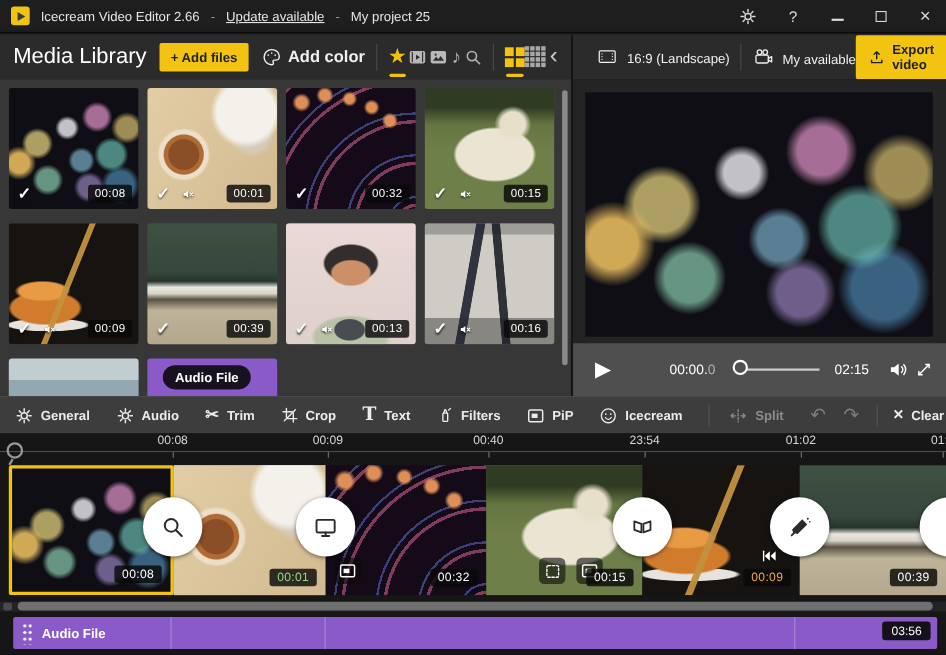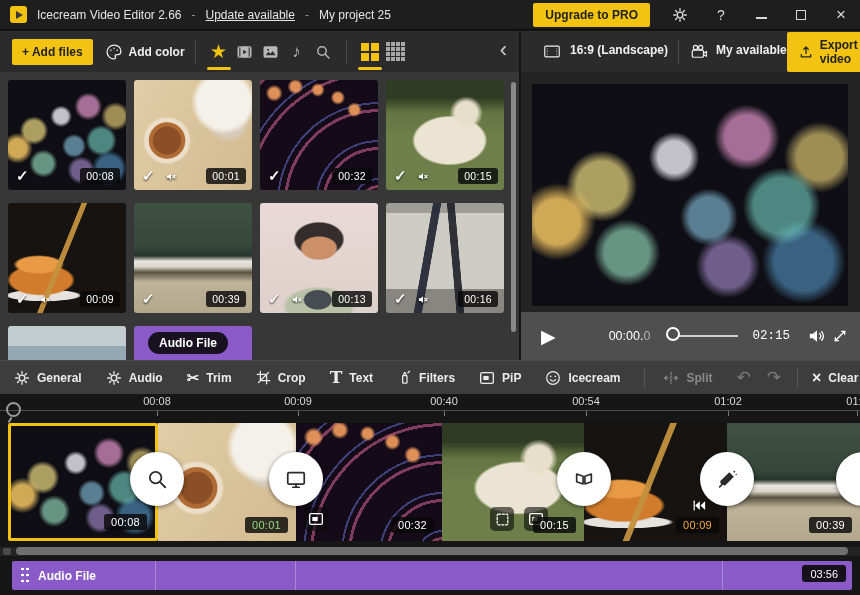--- a/index.html
+++ b/index.html
@@ -18,54 +18,54 @@
   .btn-upgrade { background:#f2c411; color:#222; font-size:12px; font-weight:bold; padding:5px 12px; border-radius:2px; cursor:pointer; }
   .winbtn { color:#d9d9d9; font-size:14px; width:18px; text-align:center; cursor:pointer; }
   .maxbox { width:10px; height:10px; border:1.4px solid #d9d9d9; display:inline-block; }
   .minbar { display:inline-block; width:11px; height:2px; background:#d9d9d9; margin-bottom:1px; }
 
   
   .lib-header { position:absolute; left:0; top:31px; width:520px; height:41px; background:#2b2b2b; display:flex; align-items:center; padding:0 8px 0 12px; border-right:1px solid #141414; }
   .prev-header { position:absolute; left:521px; top:31px; width:339px; height:41px; background:#2b2b2b; display:flex; align-items:center; padding:0 8px 0 20px; }
   .lib-title { font-size:20px; color:#fff; margin-right:12px; white-space:nowrap; }
   .btn-addfiles { background:#f2c411; color:#222; font-size:12px; font-weight:bold; padding:6px 10px; border-radius:2px; cursor:pointer; white-space:nowrap; }
-  .addcolor { display:flex; align-items:center; gap:6px; margin-left:12px; cursor:pointer; font-size:12px; font-weight:bold; color:#f0f0f0; white-space:nowrap; }
+  .addcolor { display:flex; align-items:center; gap:6px; margin-left:12px; cursor:pointer; font-size:15px; font-weight:bold; color:#f0f0f0; white-space:nowrap; }
   .vdiv { width:1px; height:24px; background:#4a4a4a; margin:0 10px; flex:none; }
   .tab { position:relative; display:flex; align-items:center; justify-content:center; width:26px; height:26px; cursor:pointer; color:#b5b5b5; }
   .tab.active { color:#f2c411; }
   .tab.active::after { content:""; position:absolute; left:1px; right:1px; bottom:-5px; height:3px; background:#f2c411; border-radius:2px; }
   .star-glyph { font-size:19px; line-height:1; }
   .music-glyph { font-size:17px; line-height:1; }
   .chev { margin-left:auto; font-size:22px; color:#cfcfcf; cursor:pointer; padding:0 4px 3px 4px; }
   .grid-big { display:grid; grid-template-columns:8px 8px; grid-template-rows:8px 8px; gap:2px; }
   .grid-big i { background:#f2c411; }
   .grid-small { display:grid; grid-template-columns:repeat(4,3.5px); grid-template-rows:repeat(4,3.5px); gap:1.5px; }
   .grid-small i { background:#a8a8a8; }
-  .hdr-item { display:flex; align-items:flex-start; gap:7px; font-size:12px; font-weight:bold; color:#f0f0f0; cursor:pointer; white-space:nowrap; }
+  .hdr-item { display:flex; align-items:flex-end; gap:7px; font-size:12px; font-weight:normal; color:#f0f0f0; cursor:pointer; white-space:nowrap; }
   .btn-export { margin-left:auto; background:#f2c411; color:#222; display:flex; align-items:center; gap:7px; font-size:12px; font-weight:bold; padding:6px 12px; border-radius:2px; cursor:pointer; }
 
   
   .lib-grid { position:absolute; left:0; top:72px; width:520px; height:288px; background:#373737; overflow:hidden; border-right:1px solid #141414; }
   .lib-item { position:absolute; width:118px; height:110px; border-radius:3px; overflow:hidden; cursor:pointer; }
   .lib-check { position:absolute; left:8px; bottom:5px; font-size:15px; font-weight:bold; color:#fff; text-shadow:0 1px 2px rgba(0,0,0,.8); }
   .lib-mute { position:absolute; left:31px; bottom:8px; color:#fff; filter:drop-shadow(0 1px 1px rgba(0,0,0,.8)); }
   .dur-pill { position:absolute; right:6px; bottom:6px; background:rgba(8,8,8,.82); color:#fff; font-size:10.5px; padding:2px 6px; border-radius:3px; letter-spacing:.3px; }
   .audio-pill { position:absolute; left:14px; top:6px; background:rgba(8,8,8,.88); color:#fff; font-size:12px; font-weight:bold; padding:4px 11px; border-radius:11px; }
   .lib-scroll { position:absolute; right:3px; top:10px; width:5px; height:250px; background:#8a8a8a; border-radius:3px; cursor:pointer; }
 
   
   .prev-body { position:absolute; left:521px; top:72px; width:339px; height:240px; background:#242424; }
   .prev-frame { position:absolute; left:11px; top:12px; width:316px; height:222px; }
   .prev-controls { position:absolute; left:521px; top:312px; width:339px; height:48px; background:#4f4f4f; display:flex; align-items:center; padding:0 12px 0 20px; }
   .play-glyph { font-size:19px; color:#fff; cursor:pointer; margin-right:14px; }
   .ptime { font-size:12.5px; color:#fff; white-space:nowrap;margin-left:39px; }
   .ptime .frac { color:#b2b2b2; }
   .slider { position:relative; flex:1; height:2px; background:#cfcfcf; margin:0 14px 0 18px; cursor:pointer; }
   .knob { position:absolute; left:-2px; top:-8px; width:14px; height:14px; border:2.5px solid #fff; border-radius:50%; background:#4f4f4f; }
-  .ttime { font-size:12.5px; color:#fff; margin-right:12px;font-family:Liberation Mono, monospace; }
+  .ttime { font-size:12.5px; color:#fff; margin-right:12px; }
   .pc-ic { color:#fff; cursor:pointer; display:flex; margin-left:6px; }
 
   
   .toolbar { position:absolute; left:0; top:360px; width:860px; height:34px; background:#3d3d3d; display:flex; align-items:center; padding:0 12px 0 14px; border-top:1px solid #4a4a4a; }
   .tool { display:flex; align-items:center; gap:7px; font-size:12px; font-weight:bold; color:#ececec; cursor:pointer; margin-right:24px; white-space:nowrap; }
   .tool .ic { display:flex; color:#ececec; }
   .tool.disabled { color:#8b8b8b; }
   .tool.disabled .ic { color:#8b8b8b; }
   .tb-div { width:1px; height:20px; background:#555; margin-right:18px; flex:none; }
   .tool-T { font-family:"DejaVu Serif", serif; font-size:17px; font-weight:bold; line-height:1; }
@@ -158,35 +158,35 @@
   <div class="titlebar">
     <div class="appicon">
         <div class="tri"></div>
       </div>
     <span class="txt">Icecream Video Editor 2.66</span>
     <span class="txt sep">-</span>
     <span class="txt updlink">Update available</span>
     <span class="txt sep">-</span>
     <span class="txt">My project 25</span>
     <div class="tb-right">
-      <span class="btn-upgrade">Upgrade to PRO</span>
       <span class="winbtn" id="tb-gear">
           <svg width="16" height="16" viewBox="0 0 24 24" fill="none" stroke="currentColor" stroke-width="2" stroke-linecap="round" stroke-linejoin="round">
             <circle cx="12" cy="12" r="4.2"></circle>
             <path d="M18.3 12h3.2M2.5 12h3.2M12 5.7V2.5M12 21.5v-3.2M16.5 7.5l2.2-2.2M5.3 18.7l2.2-2.2M16.5 16.5l2.2 2.2M5.3 5.3l2.2 2.2"></path>
           </svg>
         </span>
       <span class="winbtn">?</span>
       <span class="winbtn"><span class="minbar"></span></span>
       <span class="winbtn"><span class="maxbox"></span></span>
       <span class="winbtn" style="font-size:17px;">×</span>
     </div>
   </div>
 
   <div class="lib-header">
+    <span class="lib-title">Media Library</span>
     <span class="btn-addfiles">+ Add files</span>
     <span class="addcolor">
       <span id="ic-palette">
           <svg width="18" height="18" viewBox="0 0 24 24" fill="none" stroke="currentColor" stroke-width="1.7" stroke-linecap="round" stroke-linejoin="round">
             <path d="M12 2.8a9.2 9.2 0 1 0 0 18.4c1.6 0 2.1-1 2.1-1.9 0-.8-.6-1.3-.6-2.1 0-1 .8-1.7 2-1.7h1.6a4.4 4.4 0 0 0 4.1-4.5C21.2 6.1 17.2 2.8 12 2.8z"></path>
             <circle cx="7.8" cy="9.5" r="1" fill="currentColor" stroke="none"></circle>
             <circle cx="12" cy="7" r="1" fill="currentColor" stroke="none"></circle>
             <circle cx="16.2" cy="9.5" r="1" fill="currentColor" stroke="none"></circle>
           </svg>
         </span>
@@ -561,21 +561,21 @@
     <span class="audio-div" style="left: 143px;"></span>
         <span class="audio-div" style="left: 283px;"></span>
         <span class="audio-div" style="left: 710px;"></span>
       </div>
   <span class="ruler-label" style="left: 157px;">00:08</span>
       <span class="ruler-tick" style="left: 157px;"></span>
       <span class="ruler-label" style="left: 298px;">00:09</span>
       <span class="ruler-tick" style="left: 298px;"></span>
       <span class="ruler-label" style="left: 444px;">00:40</span>
       <span class="ruler-tick" style="left: 444px;"></span>
-      <span class="ruler-label" style="left: 586px;">00:54</span>
+      <span class="ruler-label" style="left: 586px;">23:54</span>
       <span class="ruler-tick" style="left: 586px;"></span>
       <span class="ruler-label" style="left: 728px;">01:02</span>
       <span class="ruler-tick" style="left: 728px;"></span>
       <span class="ruler-label" style="left: 857px;">01:1</span>
       <span class="ruler-tick" style="left: 857px;"></span>
     </div>
 
 </div>
 
 </body></html>

